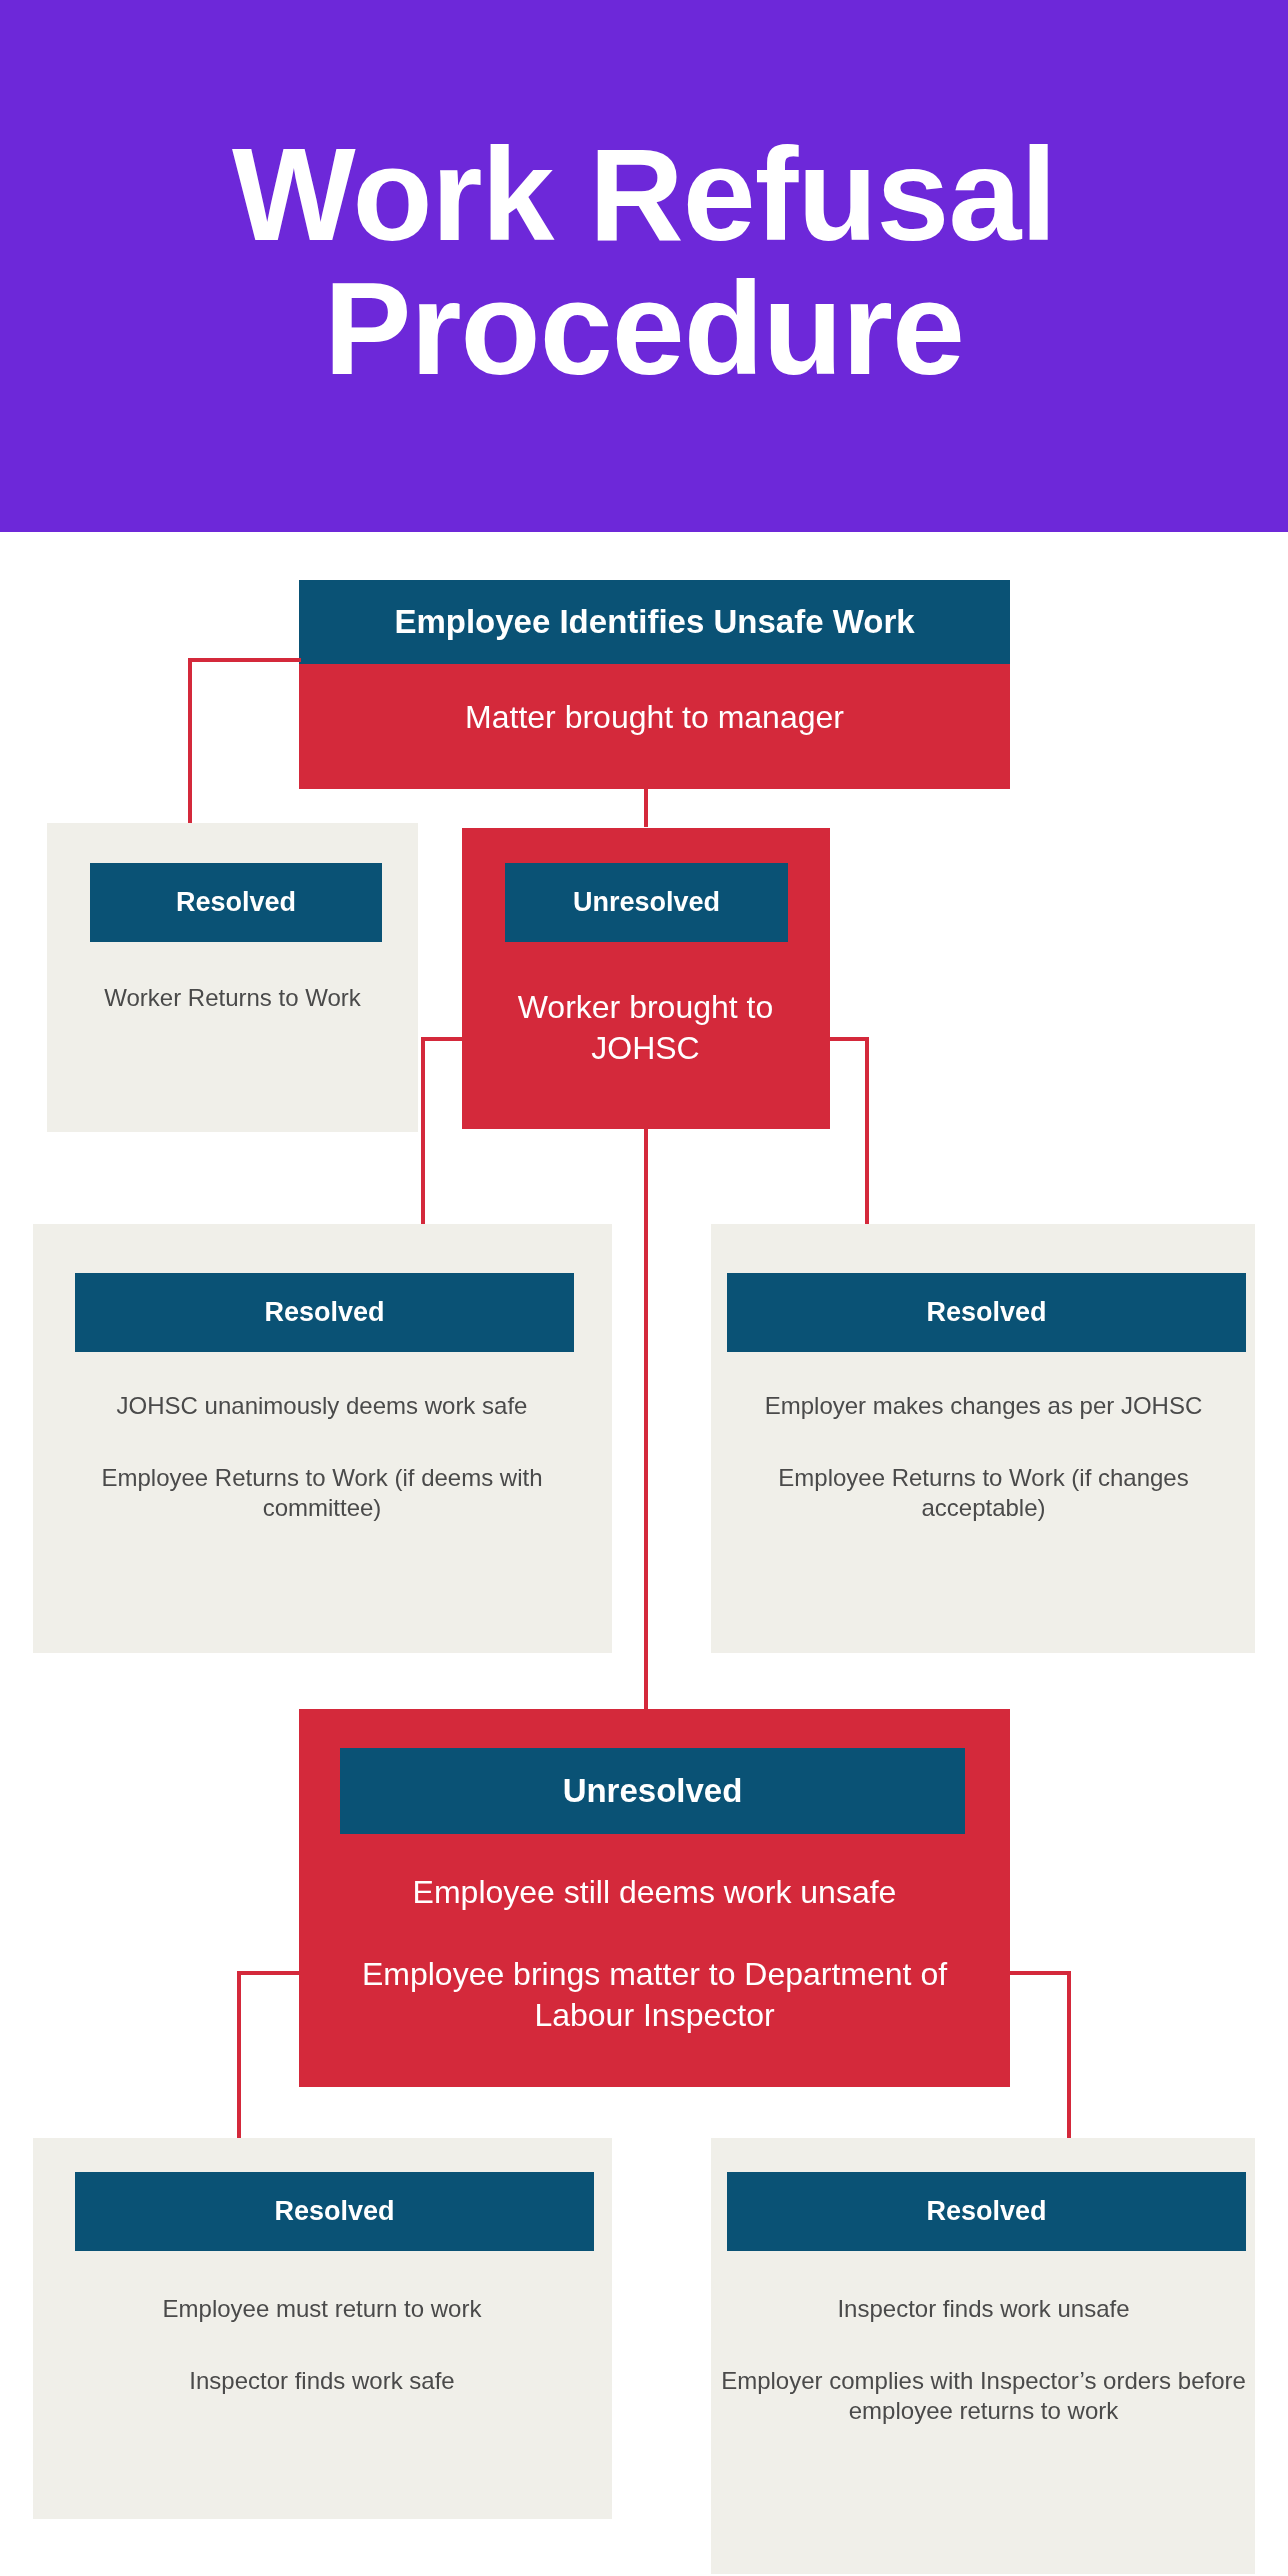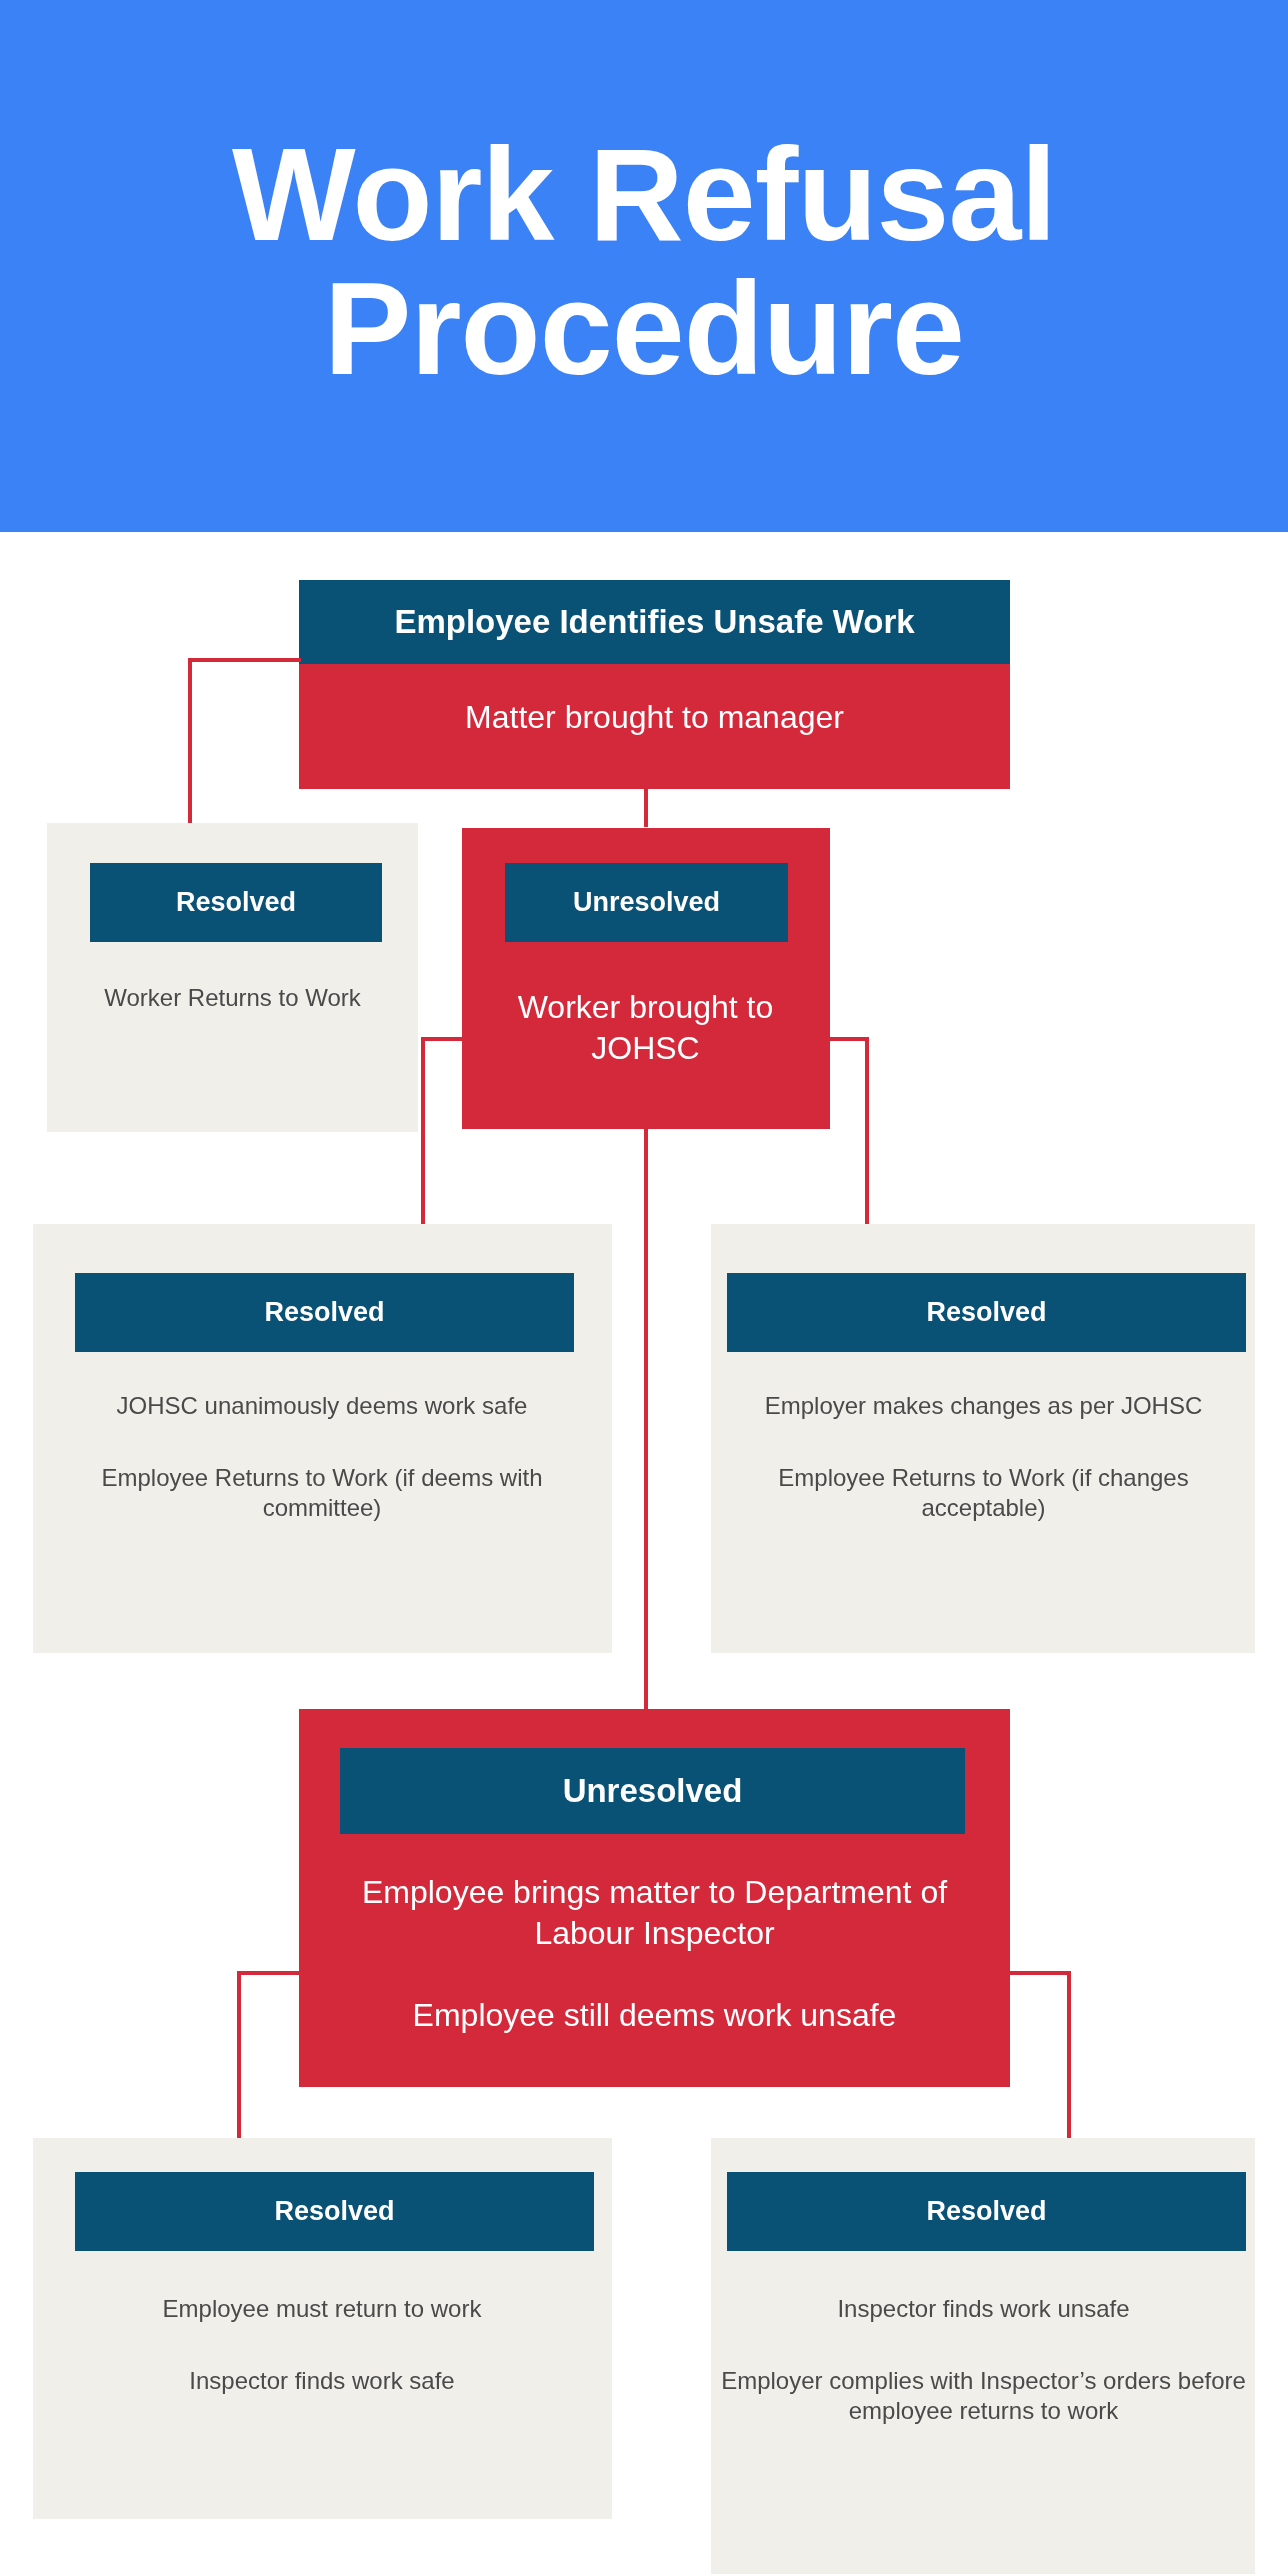--- a/index.html
+++ b/index.html
@@ -18,21 +18,21 @@
     overflow: hidden;
   }
 
   
   .header-banner {
     position: absolute;
     left: 0;
     top: 0;
     width: 1288px;
     height: 532px;
-    background: #3b82f6;
+    background: #6d28d9;
     display: flex;
     align-items: center;
     justify-content: center;
   }
   .header-title {
     color: #ffffff;
     font-size: 131px;
     line-height: 1.02;
     font-weight: bold;
     text-align: center;
@@ -138,22 +138,22 @@
   <div class="hdr md" style="left:727px; top:1273px; width:519px; height:79px;">Resolved</div>
   <div class="body-text dark" style="left:720px; top:1391px; width:527px;">
     <p>Employer makes changes as per JOHSC</p>
     <p>Employee Returns to Work (if changes acceptable)</p>
   </div>
 
   <div class="block red" style="left:299px; top:1709px; width:711px; height:378px;">
   </div>
   <div class="hdr lg" style="left:340px; top:1748px; width:625px; height:86px;">Unresolved</div>
   <div class="body-text light" style="left:316px; top:1872px; width:677px;">
+    <p>Employee still deems work unsafe</p>
     <p>Employee brings matter to Department of Labour Inspector</p>
-    <p>Employee still deems work unsafe</p>
   </div>
 
   <div class="line h" style="left:237px; top:1971px; width:65px;"></div>
   <div class="line v" style="left:237px; top:1971px; height:172px;"></div>
 
   <div class="line h" style="left:1006px; top:1971px; width:65px;"></div>
   <div class="line v" style="left:1067px; top:1971px; height:172px;"></div>
 
   <div class="block beige" style="left:33px; top:2138px; width:579px; height:381px;">
   </div>

